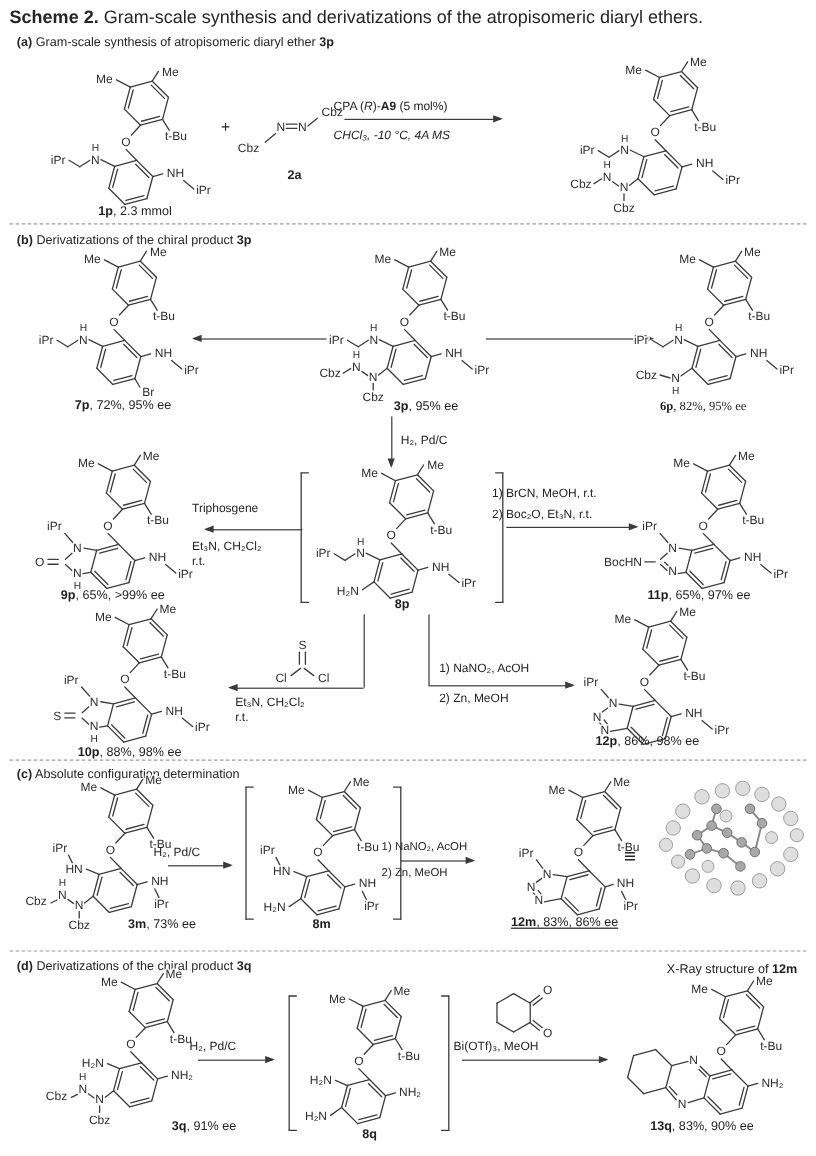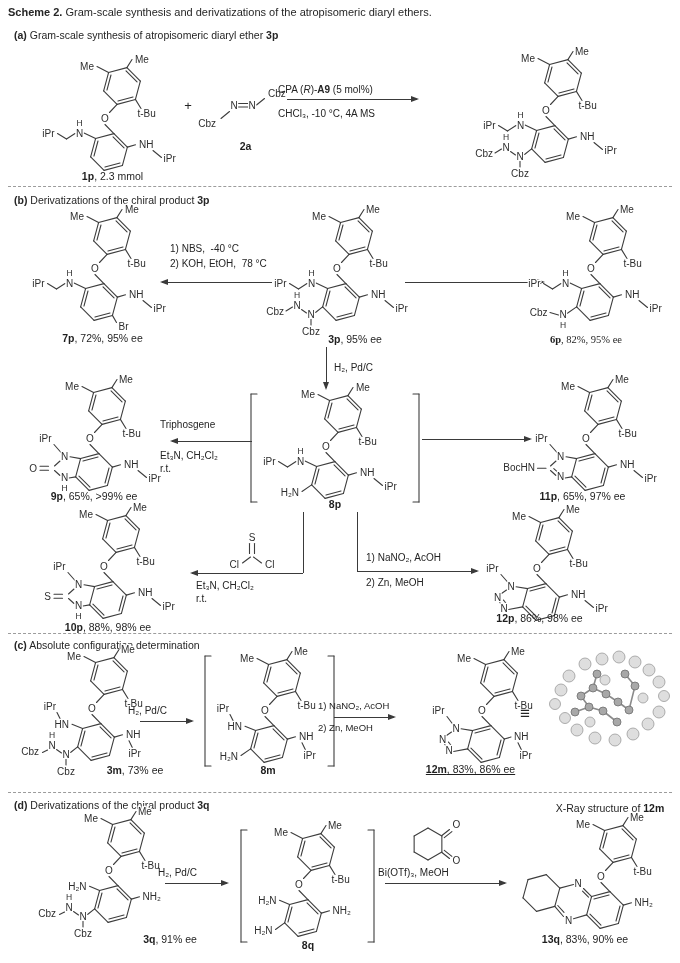--- a/index.html
+++ b/index.html
@@ -1,19 +1,19 @@
 <!DOCTYPE html>
 <html><head>
 <meta charset="utf-8">
 <style>
   html,body{margin:0;padding:0;background:#fff;}
   .page{position:relative;width:680px;height:963px;background:#ffffff;overflow:hidden;
         font-family:"Liberation Sans",sans-serif;color:#1f1f1f;}
   .abs{position:absolute;}
-  .title{font-size:11px;color:#262626;}
+  .title{font-size:15px;color:#262626;}
   .title b{font-weight:700;}
   .hdr{font-size:10.5px;color:#262626;}
   .hdr b{font-weight:700;}
   .cap{font-size:10.5px;text-align:center;color:#1f1f1f;line-height:13px;}
   .cap b{font-weight:700;}
   .cond{font-size:10px;color:#242424;line-height:14.5px;white-space:pre;}
   .cond.center{text-align:left;}
   .cond i{font-style:italic;}
   .cond b{font-weight:700;}
   .dash{position:absolute;left:8px;right:8px;border-top:1.6px dashed #9c9c9c;height:0;}
@@ -100,21 +100,21 @@
       <line x1="31.5" y1="29.5" x2="23" y2="36.5"></line>
       <line x1="58.5" y1="23" x2="66.5" y2="16.5"></line>
       <text x="36" y="27" text-anchor="middle" font-size="10">N</text>
       <text x="54" y="27" text-anchor="middle" font-size="10">N</text>
       <text x="18" y="44.5" text-anchor="end" font-size="10">Cbz</text>
       <text x="70" y="14.5" text-anchor="start" font-size="10">Cbz</text>
     </svg>
   <div class="abs cap" style="left:198px;top:140px;width:95px;"><b>2a</b><span></span></div>
   <div class="abs cond center" style="left:278px;top:83px;width:148px;"><span>CPA (</span><i>R</i><span>)-</span><b>A9</b><span> (5 mol%)</span></div>
   <div class="abs arr-r" style="left:287px;top:99px;width:130px;"></div>
-  <div class="abs cond center" style="left:278px;top:107px;width:148px;">CHCl₃, -10 °C, 4A MS</div>
+  <div class="abs cond center" style="left:278px;top:107px;width:148px;font-style:italic;">CHCl₃, -10 °C, 4A MS</div>
   <svg class="mol" style="left:452px;top:48px;" viewBox="0 0 190 132" width="190" height="132">
       <line x1="129.35259069949228" y1="25.082438143052105" x2="115.9175618569479" y2="11.647409300507704"></line>
       <line x1="126.04912437358367" y1="25.967599277302725" x2="115.03240072269728" y2="14.950875626416316"></line>
       <line x1="115.9175618569479" y1="11.647409300507704" x2="97.5649711574556" y2="16.564971157455595"></line>
       <line x1="97.5649711574556" y1="16.564971157455595" x2="92.6474093005077" y2="34.917561856947884"></line>
       <line x1="99.9832763491136" y1="18.983276349113588" x2="95.95087562641632" y2="34.03240072269727"></line>
       <line x1="92.6474093005077" y1="34.917561856947884" x2="106.0824381430521" y2="48.352590699492296"></line>
       <line x1="106.0824381430521" y1="48.352590699492296" x2="124.4350288425444" y2="43.435028842544405"></line>
       <line x1="106.96759927730272" y1="45.04912437358368" x2="122.0167236508864" y2="41.01672365088641"></line>
       <line x1="124.4350288425444" y1="43.435028842544405" x2="129.35259069949228" y2="25.082438143052105"></line>
@@ -192,21 +192,20 @@
       <text x="112.5" y="61" text-anchor="start" font-size="10">t-Bu</text>
       <text x="80" y="65.5" text-anchor="middle" font-size="10">O</text>
       <text x="54.5" y="80.5" text-anchor="middle" font-size="10">N</text>
       <text x="54.5" y="70" text-anchor="middle" font-size="8.5">H</text>
       <text x="29.5" y="80.5" text-anchor="end" font-size="10">iPr</text>
       <text x="114" y="91.5" text-anchor="start" font-size="10">NH</text>
       <text x="138.5" y="105.5" text-anchor="start" font-size="10">iPr</text>
       <text x="103.5" y="124" text-anchor="start" font-size="10">Br</text>
     </svg>
   <div class="abs cap" style="left:15px;top:332px;width:175px;"><b>7p</b><span>, 72%, 95% ee</span></div>
-  <div class="abs cond" style="left:170px;top:242px;width:168px;"><div>1) NBS,  -40 °C</div><div>2) KOH, EtOH,  78 °C</div></div>
   <div class="abs arr-l" style="left:162px;top:282px;width:110px;"></div>
   <svg class="mol" style="left:243px;top:206px;" viewBox="0 0 190 132" width="190" height="132">
       <line x1="129.35259069949228" y1="25.082438143052105" x2="115.9175618569479" y2="11.647409300507704"></line>
       <line x1="126.04912437358367" y1="25.967599277302725" x2="115.03240072269728" y2="14.950875626416316"></line>
       <line x1="115.9175618569479" y1="11.647409300507704" x2="97.5649711574556" y2="16.564971157455595"></line>
       <line x1="97.5649711574556" y1="16.564971157455595" x2="92.6474093005077" y2="34.917561856947884"></line>
       <line x1="99.9832763491136" y1="18.983276349113588" x2="95.95087562641632" y2="34.03240072269727"></line>
       <line x1="92.6474093005077" y1="34.917561856947884" x2="106.0824381430521" y2="48.352590699492296"></line>
       <line x1="106.0824381430521" y1="48.352590699492296" x2="124.4350288425444" y2="43.435028842544405"></line>
       <line x1="106.96759927730272" y1="45.04912437358368" x2="122.0167236508864" y2="41.01672365088641"></line>
@@ -390,20 +389,21 @@
       <text x="112.5" y="61" text-anchor="start" font-size="10">t-Bu</text>
       <text x="80" y="65.5" text-anchor="middle" font-size="10">O</text>
       <text x="54.5" y="80.5" text-anchor="middle" font-size="10">N</text>
       <text x="54.5" y="70" text-anchor="middle" font-size="8.5">H</text>
       <text x="29.5" y="80.5" text-anchor="end" font-size="10">iPr</text>
       <text x="114" y="91.5" text-anchor="start" font-size="10">NH</text>
       <text x="138.5" y="105.5" text-anchor="start" font-size="10">iPr</text>
       <text x="53" y="111.5" text-anchor="end" font-size="10">H₂N</text>
     </svg>
   <div class="abs cap" style="left:246px;top:498px;width:178px;"><b>8p</b><span></span></div>
+  <div class="abs cond" style="left:410px;top:403px;width:130px;line-height:18px;"><div>1) BrCN, MeOH, r.t.</div><div>2) Boc₂O, Et₃N, r.t.</div></div>
   <div class="abs arr-r" style="left:422px;top:439px;width:108px;"></div>
   <svg class="mol" style="left:485px;top:376px;" viewBox="0 0 195 118" width="195" height="118">
       <line x1="136.35259069949228" y1="25.082438143052105" x2="122.9175618569479" y2="11.647409300507704"></line>
       <line x1="133.04912437358368" y1="25.967599277302725" x2="122.03240072269728" y2="14.950875626416316"></line>
       <line x1="122.9175618569479" y1="11.647409300507704" x2="104.5649711574556" y2="16.564971157455595"></line>
       <line x1="104.5649711574556" y1="16.564971157455595" x2="99.6474093005077" y2="34.917561856947884"></line>
       <line x1="106.9832763491136" y1="18.983276349113588" x2="102.95087562641632" y2="34.03240072269727"></line>
       <line x1="99.6474093005077" y1="34.917561856947884" x2="113.0824381430521" y2="48.352590699492296"></line>
       <line x1="113.0824381430521" y1="48.352590699492296" x2="131.4350288425444" y2="43.435028842544405"></line>
       <line x1="113.96759927730272" y1="45.04912437358368" x2="129.0167236508864" y2="41.01672365088641"></line>

